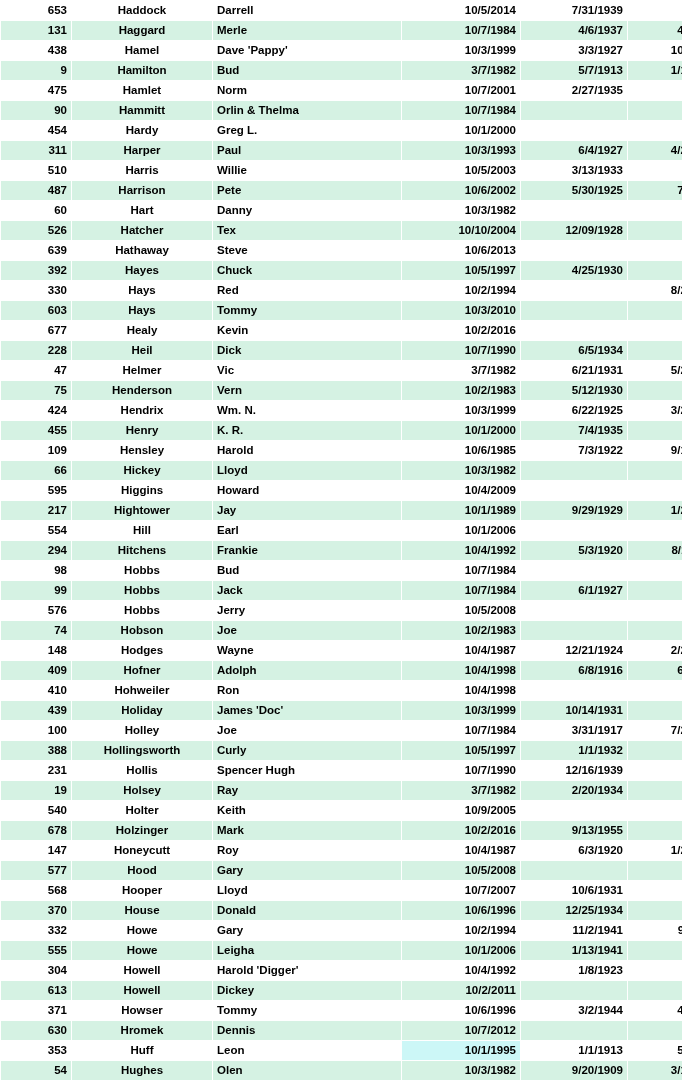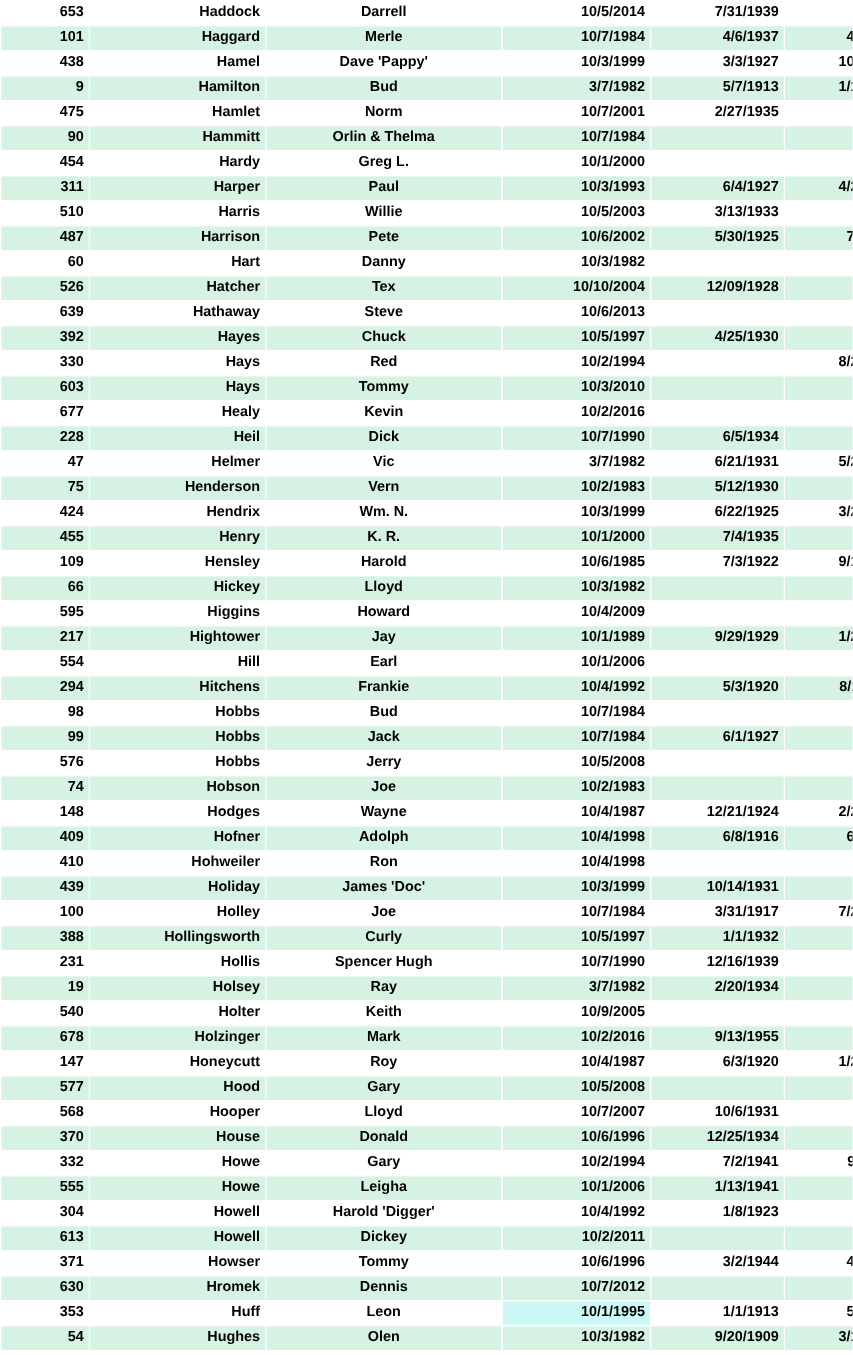--- a/index.html
+++ b/index.html
@@ -24,43 +24,43 @@
     line-height: 19px;
     padding: 0 4px;
     border: 1px solid #ffffff;
     overflow: hidden;
     white-space: nowrap;
   }
   tr.even td { background: #ffffff; }
   tr.odd  td { background: #d5f2e3; }
 
   td.c-num   { width: 62px;  text-align: right; }
-  td.c-last  { width: 132px; text-align: right; }
-  td.c-first { width: 180px; text-align: center; }
+  td.c-last  { width: 132px; text-align: center; }
+  td.c-first { width: 180px; text-align: left; }
   td.c-d1    { width: 110px; text-align: right; }
   td.c-d2    { width: 98px;  text-align: right; }
   td.c-d3    { width: 90px;  text-align: right; }
 
   td.highlight { background: #ccf7f7 !important; }
 </style>
 </head>
 <body>
 
 <table class="roster">
   <tbody>
       <tr class="even">
         <td class="c-num">653</td>
         <td class="c-last">Haddock</td>
         <td class="c-first">Darrell</td>
         <td class="c-d1">10/5/2014</td>
         <td class="c-d2">7/31/1939</td>
         <td class="c-d3"></td>
       </tr>
       <tr class="odd">
-        <td class="c-num">101</td>
+        <td class="c-num">131</td>
         <td class="c-last">Haggard</td>
         <td class="c-first">Merle</td>
         <td class="c-d1">10/7/1984</td>
         <td class="c-d2">4/6/1937</td>
         <td class="c-d3">4/6/2016</td>
       </tr>
       <tr class="even">
         <td class="c-num">438</td>
         <td class="c-last">Hamel</td>
         <td class="c-first">Dave 'Pappy'</td>
@@ -410,21 +410,21 @@
         <td class="c-first">Donald</td>
         <td class="c-d1">10/6/1996</td>
         <td class="c-d2">12/25/1934</td>
         <td class="c-d3"></td>
       </tr>
       <tr class="even">
         <td class="c-num">332</td>
         <td class="c-last">Howe</td>
         <td class="c-first">Gary</td>
         <td class="c-d1">10/2/1994</td>
-        <td class="c-d2">7/2/1941</td>
+        <td class="c-d2">11/2/1941</td>
         <td class="c-d3">9/1/2011</td>
       </tr>
       <tr class="odd">
         <td class="c-num">555</td>
         <td class="c-last">Howe</td>
         <td class="c-first">Leigha</td>
         <td class="c-d1">10/1/2006</td>
         <td class="c-d2">1/13/1941</td>
         <td class="c-d3"></td>
       </tr>

